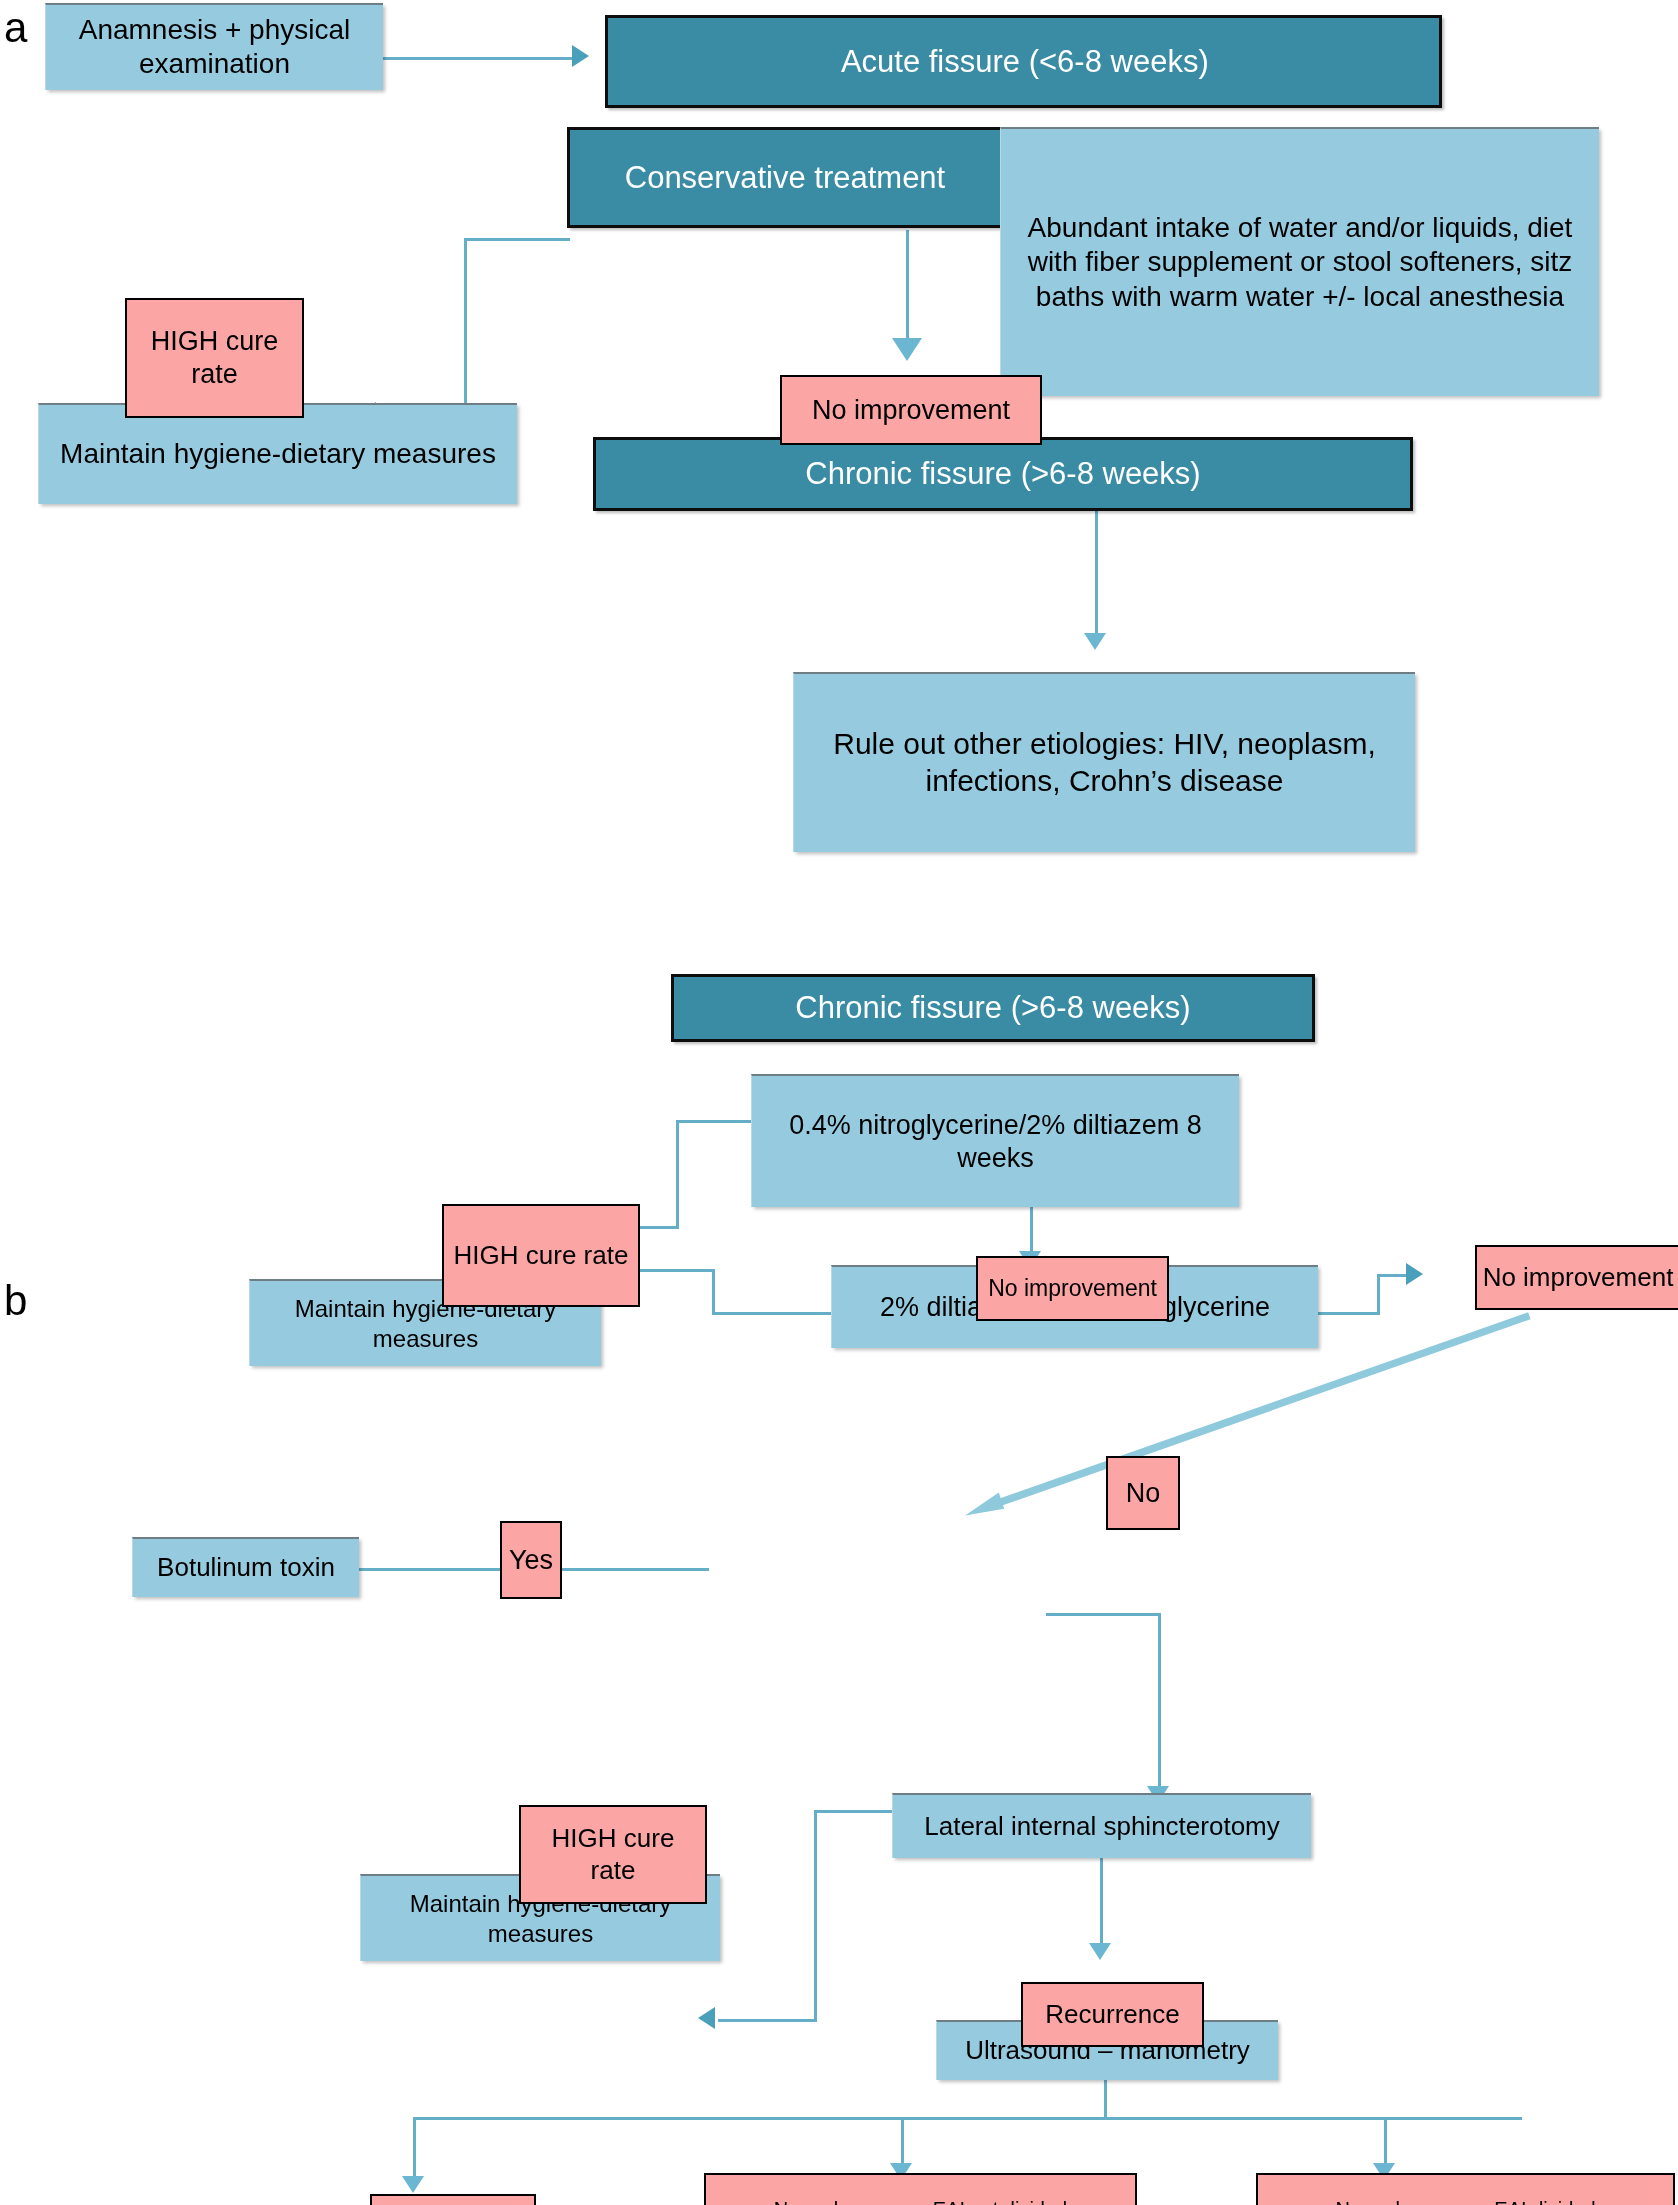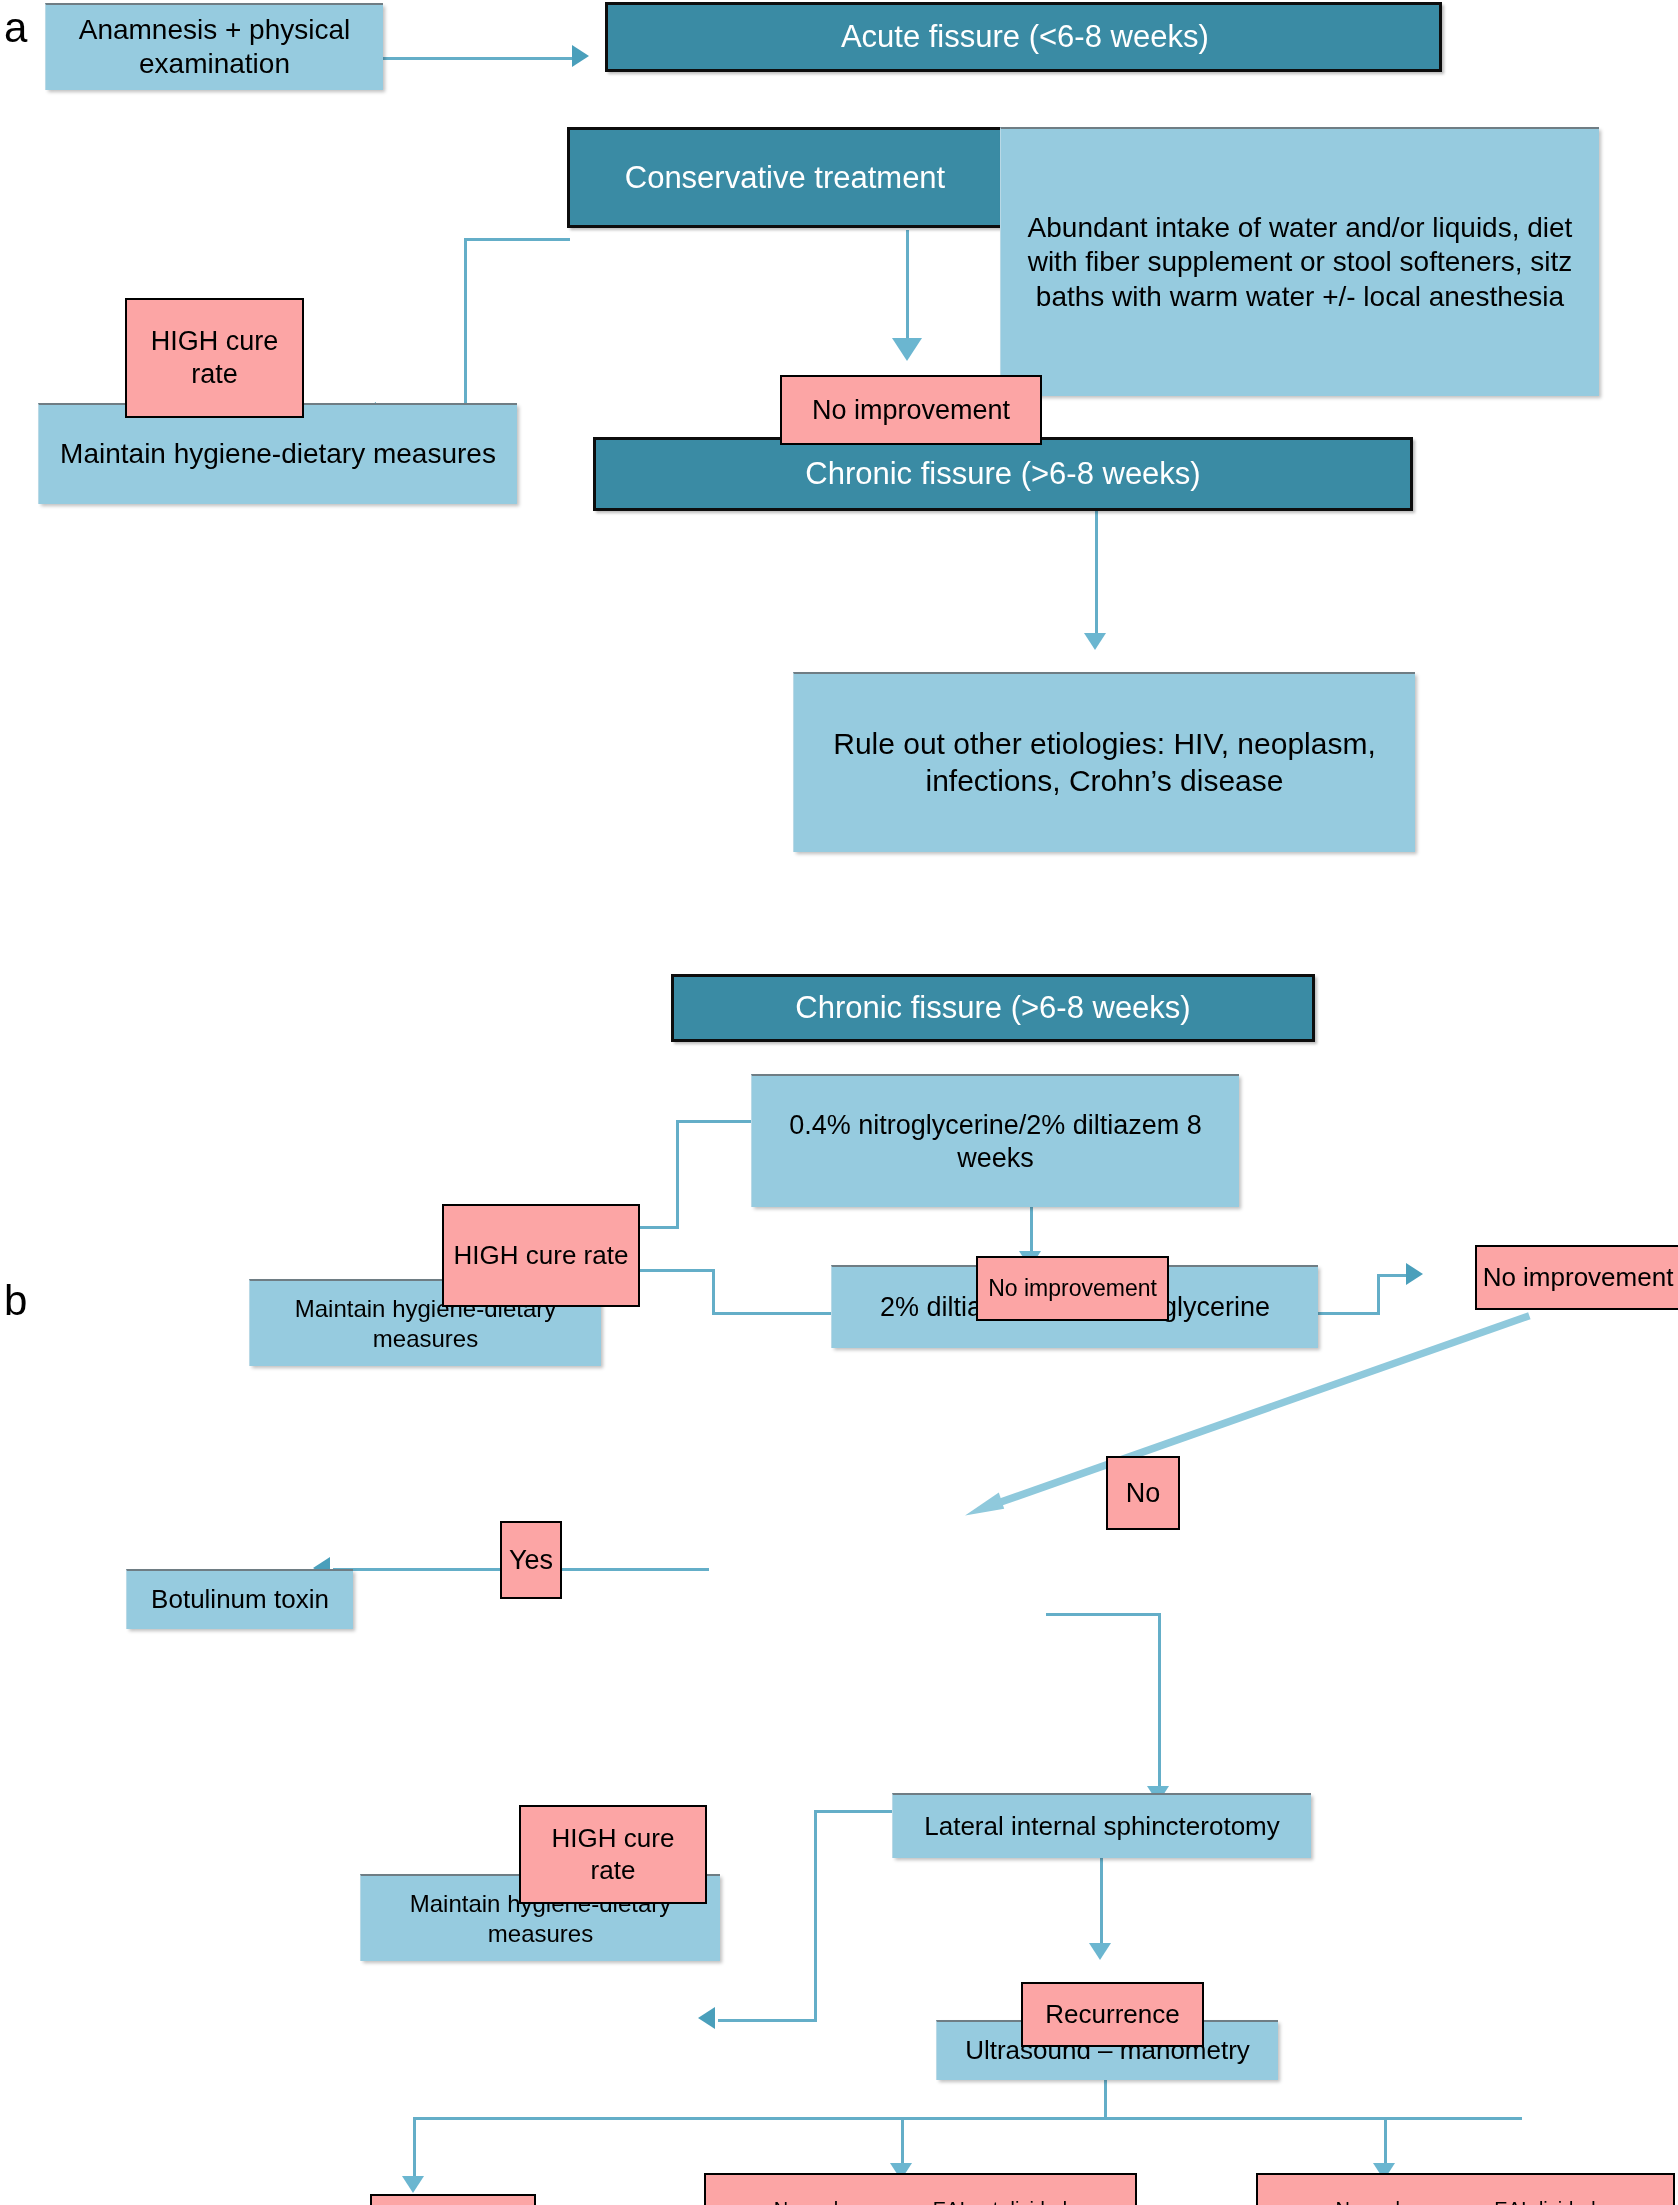--- a/index.html
+++ b/index.html
@@ -71,21 +71,21 @@
 
 <div id="stage">
 
   <div class="panel-label" style="left:4px;top:4px;">a</div>
 
   <div class="node light" style="left:45px;top:2.7px;width:338px;height:87px;font-size:28px;">Anamnesis + physical examination</div>
 
   <div class="ln h" style="left:383px;top:57px;width:189px;"></div>
   <div class="arrow ar-right" style="left:572px;top:45px;"></div>
 
-  <div class="node dark" style="left:605px;top:2px;width:837px;height:70px;font-size:31px;padding-left:8px;">Acute fissure (&lt;6-8 weeks)</div>
+  <div class="node dark" style="left:605px;top:15px;width:837px;height:93px;font-size:31px;padding-left:8px;">Acute fissure (&lt;6-8 weeks)</div>
 
   <div class="node dark" style="left:567px;top:127px;width:436px;height:101px;font-size:31px;">Conservative treatment</div>
 
   <div class="node light" style="left:1000px;top:127px;width:599px;height:269px;font-size:28px;padding:0 17.6px;">Abundant intake of water and/or liquids, diet with fiber supplement or stool softeners, sitz baths with warm water +/- local anesthesia</div>
 
   <div class="ln v" style="left:464px;top:238px;height:177px;"></div>
   <div class="ln h" style="left:464px;top:238px;width:106px;"></div>
   <div class="ln h" style="left:379px;top:413px;width:88px;"></div>
   <div class="arrow ar-left" style="left:359px;top:402px;"></div>
 
@@ -148,21 +148,21 @@
 
 
   <div class="node white thin" style="left:1066px;top:1456px;width:74px;height:74px;font-size:27px;">No</div>
 
 
   <div class="node white thin" style="left:460px;top:1521px;width:62px;height:78px;font-size:27px;">Yes</div>
 
   <div class="ln h" style="left:333px;top:1568px;width:376px;"></div>
   <div class="arrow ar-left" style="left:313px;top:1557px;"></div>
 
-  <div class="node light" style="left:126px;top:1537px;width:227px;height:60px;font-size:26px;margin-top:32px;">Botulinum toxin</div>
+  <div class="node light" style="left:132px;top:1537px;width:227px;height:60px;font-size:26px;">Botulinum toxin</div>
 
   <div class="ln h" style="left:1046px;top:1613px;width:115px;"></div>
   <div class="ln v" style="left:1158px;top:1613px;height:181px;"></div>
   <div class="arrow ar-down" style="left:1147px;top:1786px;"></div>
 
   <div class="node light" style="left:892px;top:1793px;width:419px;height:65px;font-size:26px;">Lateral internal sphincterotomy</div>
 
   <div class="ln h" style="left:814px;top:1810px;width:81px;"></div>
   <div class="ln v" style="left:814px;top:1810px;height:211px;"></div>
   <div class="ln h" style="left:718px;top:2019px;width:99px;"></div>

